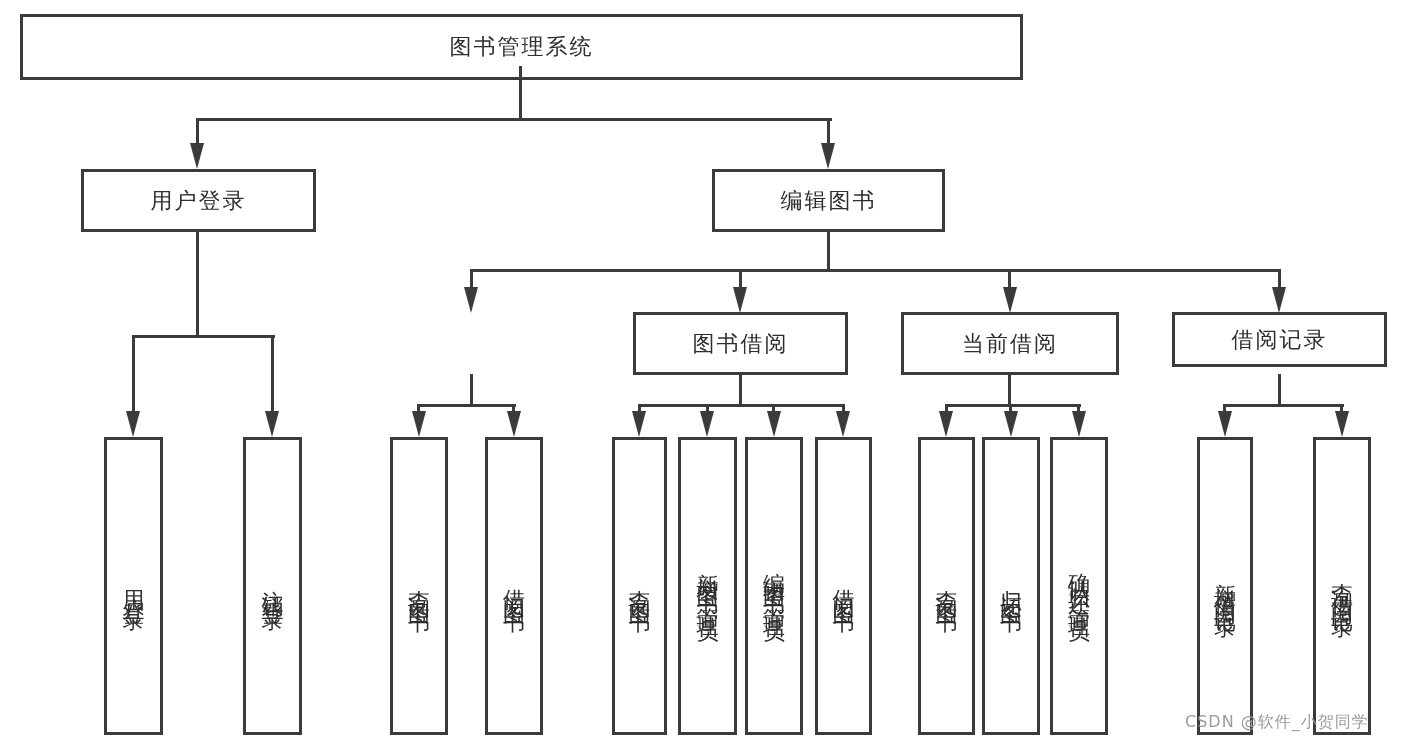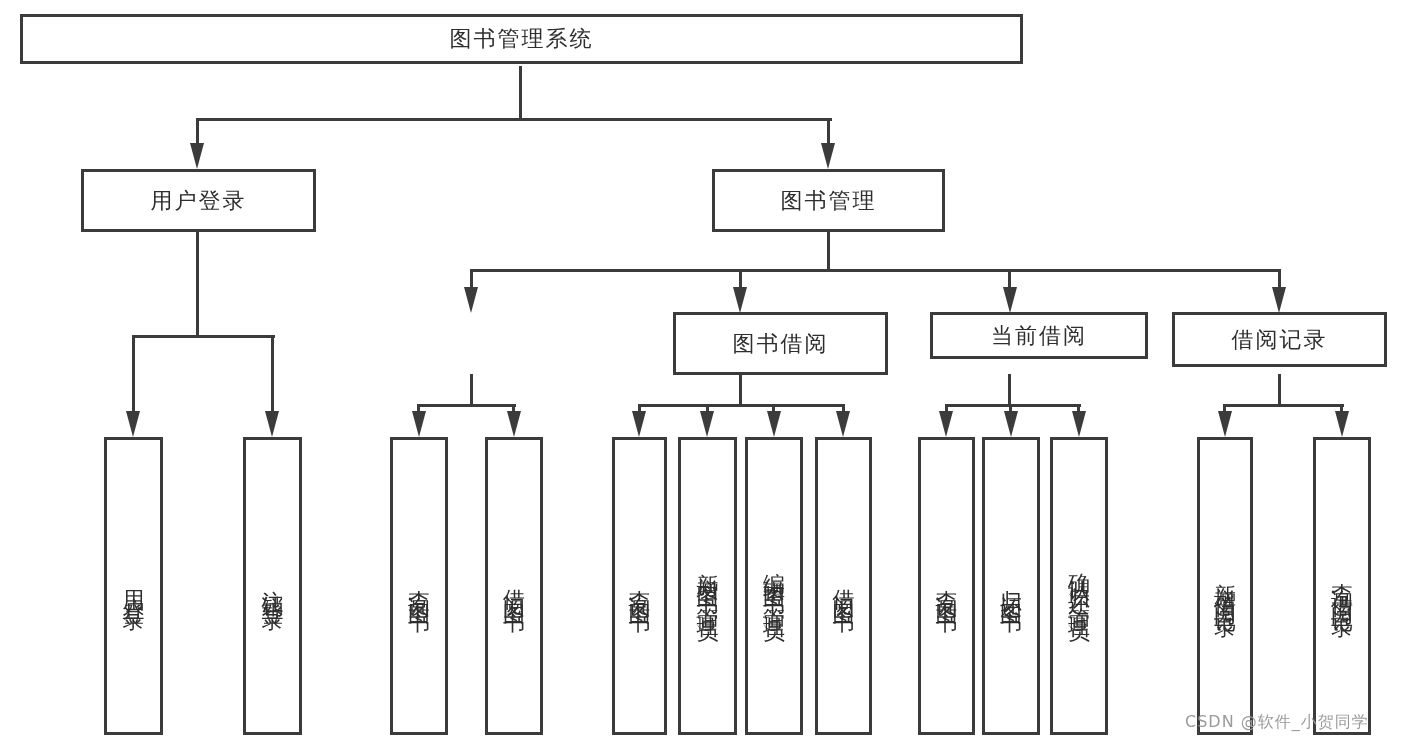--- a/index.html
+++ b/index.html
@@ -31,30 +31,30 @@
   .watermark {
     position:absolute; left:1185px; top:712px;
     font-size:16px; color:#9b9b9b; letter-spacing:1px; white-space:nowrap;
   }
 </style>
 </head>
 <body>
 
 <div class="stage">
 
-  <div class="node" style="left:20px; top:14px; width:1003px; height:50px;">图书管理系统</div>
+  <div class="node" style="left:20px; top:14px; width:1003px; height:66px;">图书管理系统</div>
 
   <div class="node" style="left:81px; top:169px; width:235px; height:63px;">用户登录</div>
 
-  <div class="node" style="left:712px; top:169px; width:233px; height:63px;">图书管理</div>
+  <div class="node" style="left:712px; top:169px; width:233px; height:63px;">编辑图书</div>
 
 
-  <div class="node" style="left:633px; top:312px; width:215px; height:63px;margin-left:40px;">图书借阅</div>
+  <div class="node" style="left:633px; top:312px; width:215px; height:63px;">图书借阅</div>
 
-  <div class="node" style="left:901px; top:312px; width:218px; height:47px;margin-left:29px;">当前借阅</div>
+  <div class="node" style="left:901px; top:312px; width:218px; height:63px;">当前借阅</div>
 
   <div class="node" style="left:1172px; top:312px; width:215px; height:55px;">借阅记录</div>
 
   <div class="vnode" style="left:104px; top:437px; width:59px; height:298px;">用户登录</div>
 
   <div class="vnode" style="left:243px; top:437px; width:59px; height:298px;">注销登录</div>
 
   <div class="vnode" style="left:390px; top:437px; width:58px; height:298px;">查询图书</div>
 
   <div class="vnode" style="left:485px; top:437px; width:58px; height:298px;">借阅图书</div>

